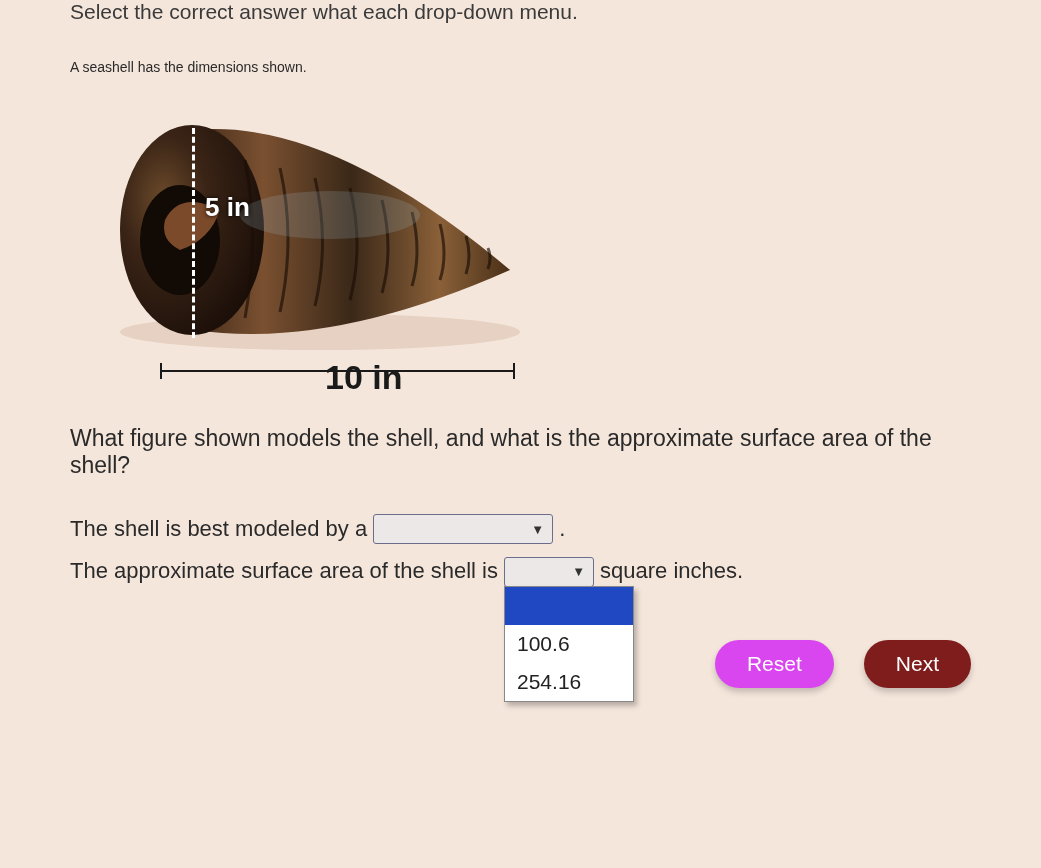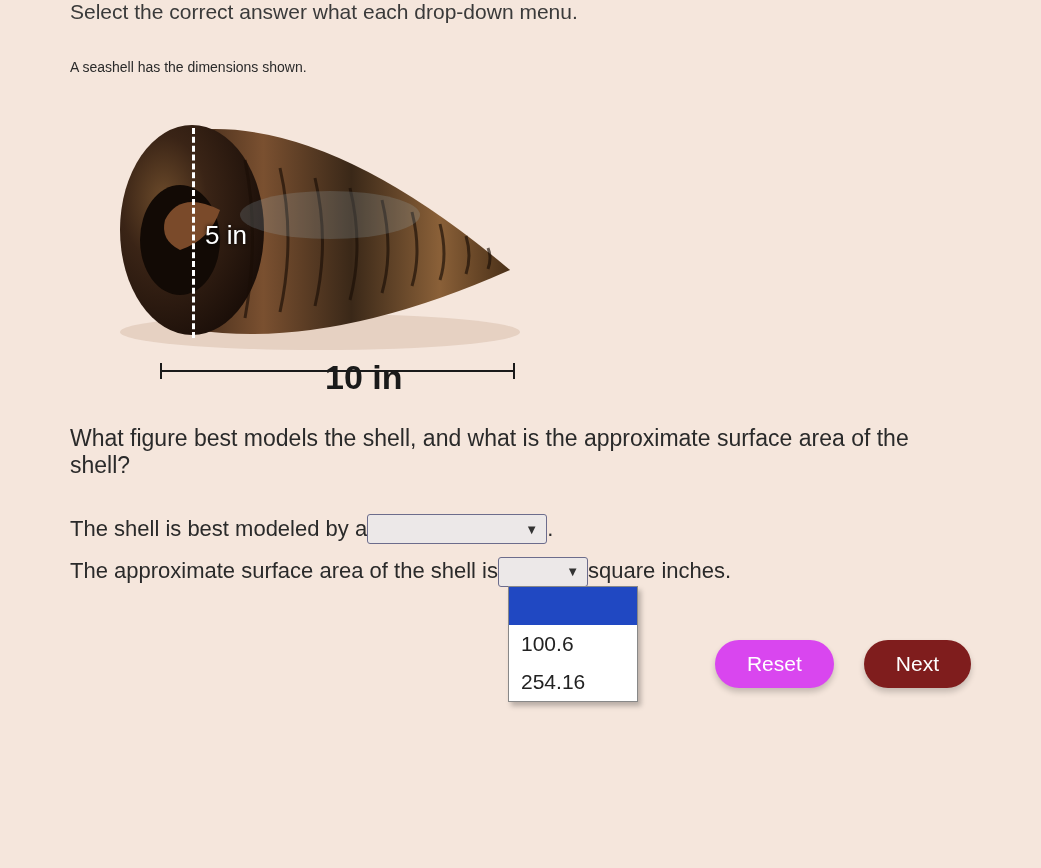--- a/index.html
+++ b/index.html
@@ -10,22 +10,22 @@
     height: 868px;
     padding: 0 70px;
     color: #2a2a2a;
     position: relative;
   }
   .instruction { font-size: 21px; color: #3a3a3a; margin-bottom: 35px; }
   .intro { font-size: 14px; color: #2a2a2a; margin-bottom: 25px; }
   .figure-wrap { position: relative; width: 480px; height: 300px; margin-bottom: 25px; }
   .shell-svg { display:block; }
   .dim-5 {
-    position: absolute; left: 135px; top: 120px;
-    color: #fff; font-weight: normal; font-size: 26px;
+    position: absolute; left: 135px; top: 92px;
+    color: #fff; font-weight: bold; font-size: 26px;
     text-shadow: 0 0 4px #000;
   }
   .dim-10 {
     position: absolute; left: 255px; top: 258px;
     color: #1a1a1a; font-weight: bold; font-size: 34px;
   }
   .dash-line {
     position: absolute; left: 122px; top: 28px; width: 0; height: 210px;
     border-left: 3px dashed #fff;
   }
@@ -33,35 +33,35 @@
     position: absolute; left: 90px; top: 270px; width: 355px; height: 2px;
     background: #1a1a1a;
   }
   .hbar::before, .hbar::after {
     content: ""; position: absolute; top: -7px; width: 2px; height: 16px; background: #1a1a1a;
   }
   .hbar::before { left: 0; }
   .hbar::after { right: 0; }
 
   .question { font-size: 23px; color: #2a2a2a; margin-bottom: 35px; }
-  .fill-line { font-size: 22px; color: #2a2a2a; margin-bottom: 12px; display: flex; align-items: center; flex-wrap: wrap; }
+  .fill-line { font-size: 22px; color: #2a2a2a; margin-bottom: 12px; display: flex; align-items: center; flex-wrap: wrap; gap: 6px; }
   .dropdown {
     display:inline-flex; align-items:center; justify-content:flex-end;
     border: 1.5px solid #6c6c8c;
     background: #ece8e8;
     height: 30px; padding: 0 8px 0 12px;
     border-radius: 3px;
     min-width: 180px;
     cursor: pointer;
   }
   .dropdown.small { min-width: 90px; }
   .chev { font-size: 13px; color: #333; }
   .answer-wrap { position: relative; display:inline-block; }
   .options {
-    position: absolute; top: 30px; left: 10px;
+    position: absolute; top: 30px; left: 0;
     background: #fff; border: 1.5px solid #888;
     width: 130px;
     box-shadow: 3px 4px 5px rgba(0,0,0,0.25);
     z-index: 10;
   }
   .options .opt {
     padding: 7px 12px; font-size: 21px; color: #222;
     cursor: pointer;
   }
   .options .opt.selected {
@@ -121,21 +121,21 @@
       <path d="M 418 148 Q 422 158 418 169"></path>
     </g>
     <ellipse cx="260" cy="115" rx="90" ry="24" fill="#a8c8d8" opacity="0.18"></ellipse>
   </svg>
   <div class="dash-line"></div>
   <div class="dim-5">5 in</div>
   <div class="hbar"></div>
   <div class="dim-10">10 in</div>
 </div>
 
-<div class="question">What figure best models the shell, and what is the approximate surface area of the shell?</div>
+<div class="question">What figure shown models the shell, and what is the approximate surface area of the shell?</div>
 
 <div class="fill-line">
   <span>The shell is best modeled by a</span>
   <span class="dropdown">
     <span class="chev">▼</span>
   </span>
   <span>.</span>
 </div>
 
 <div class="fill-line">

